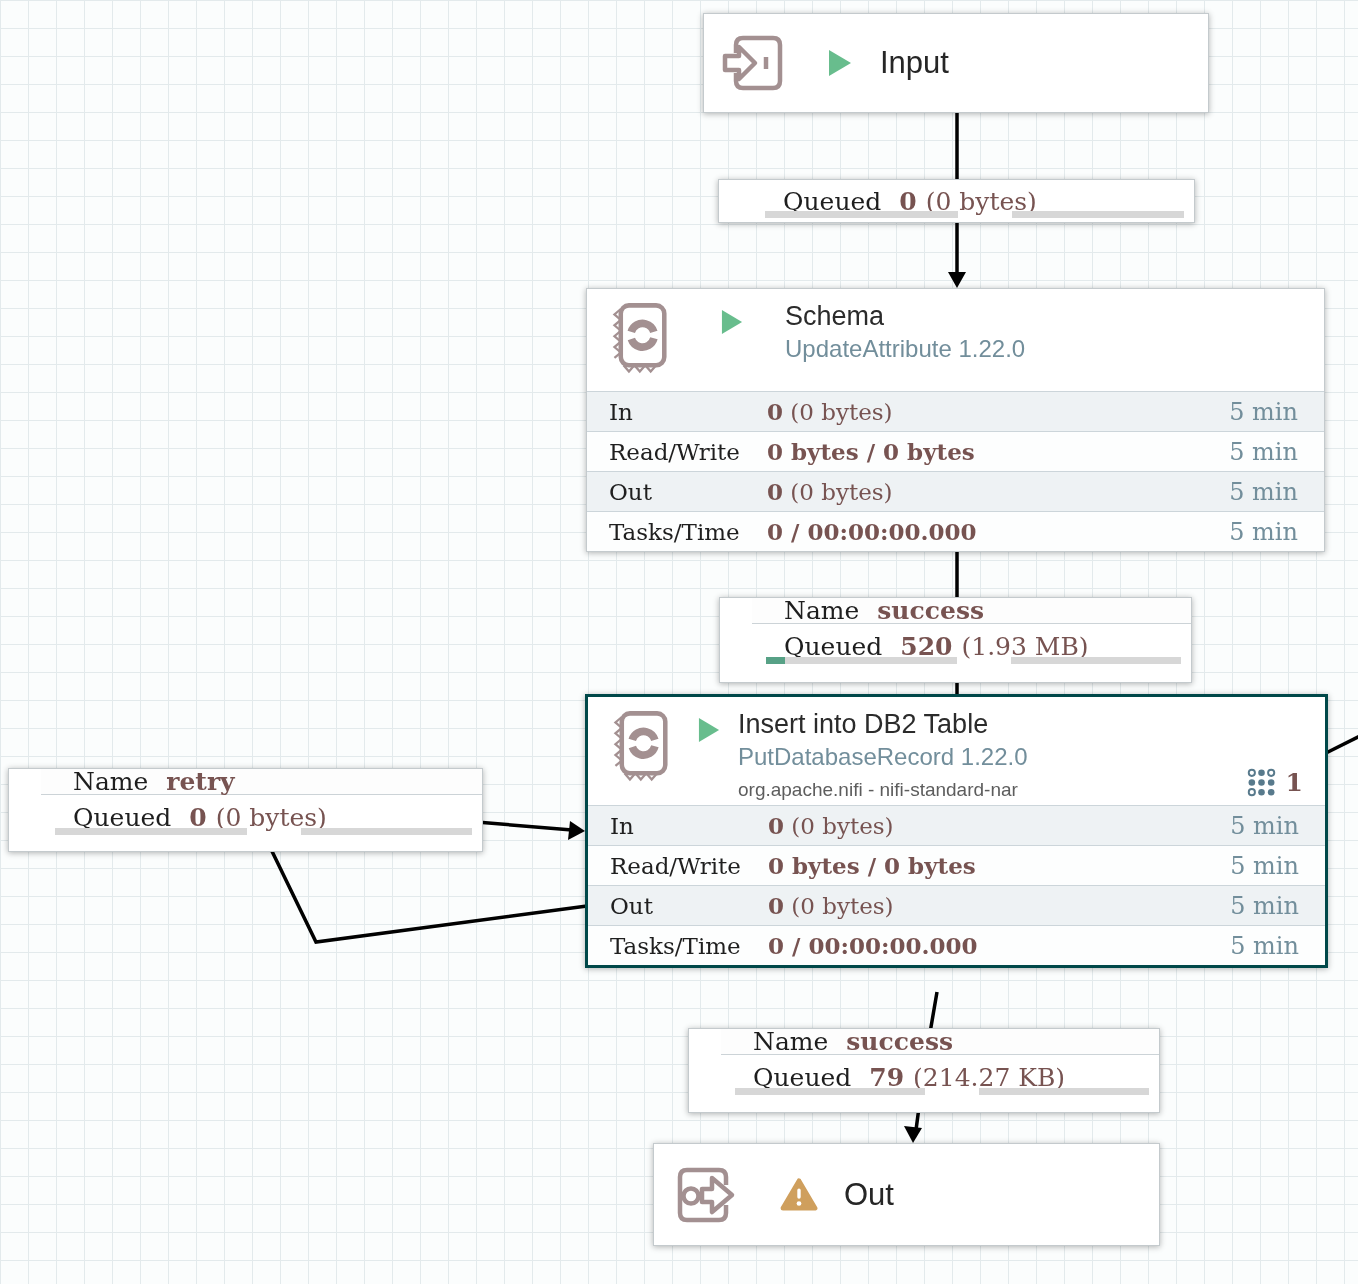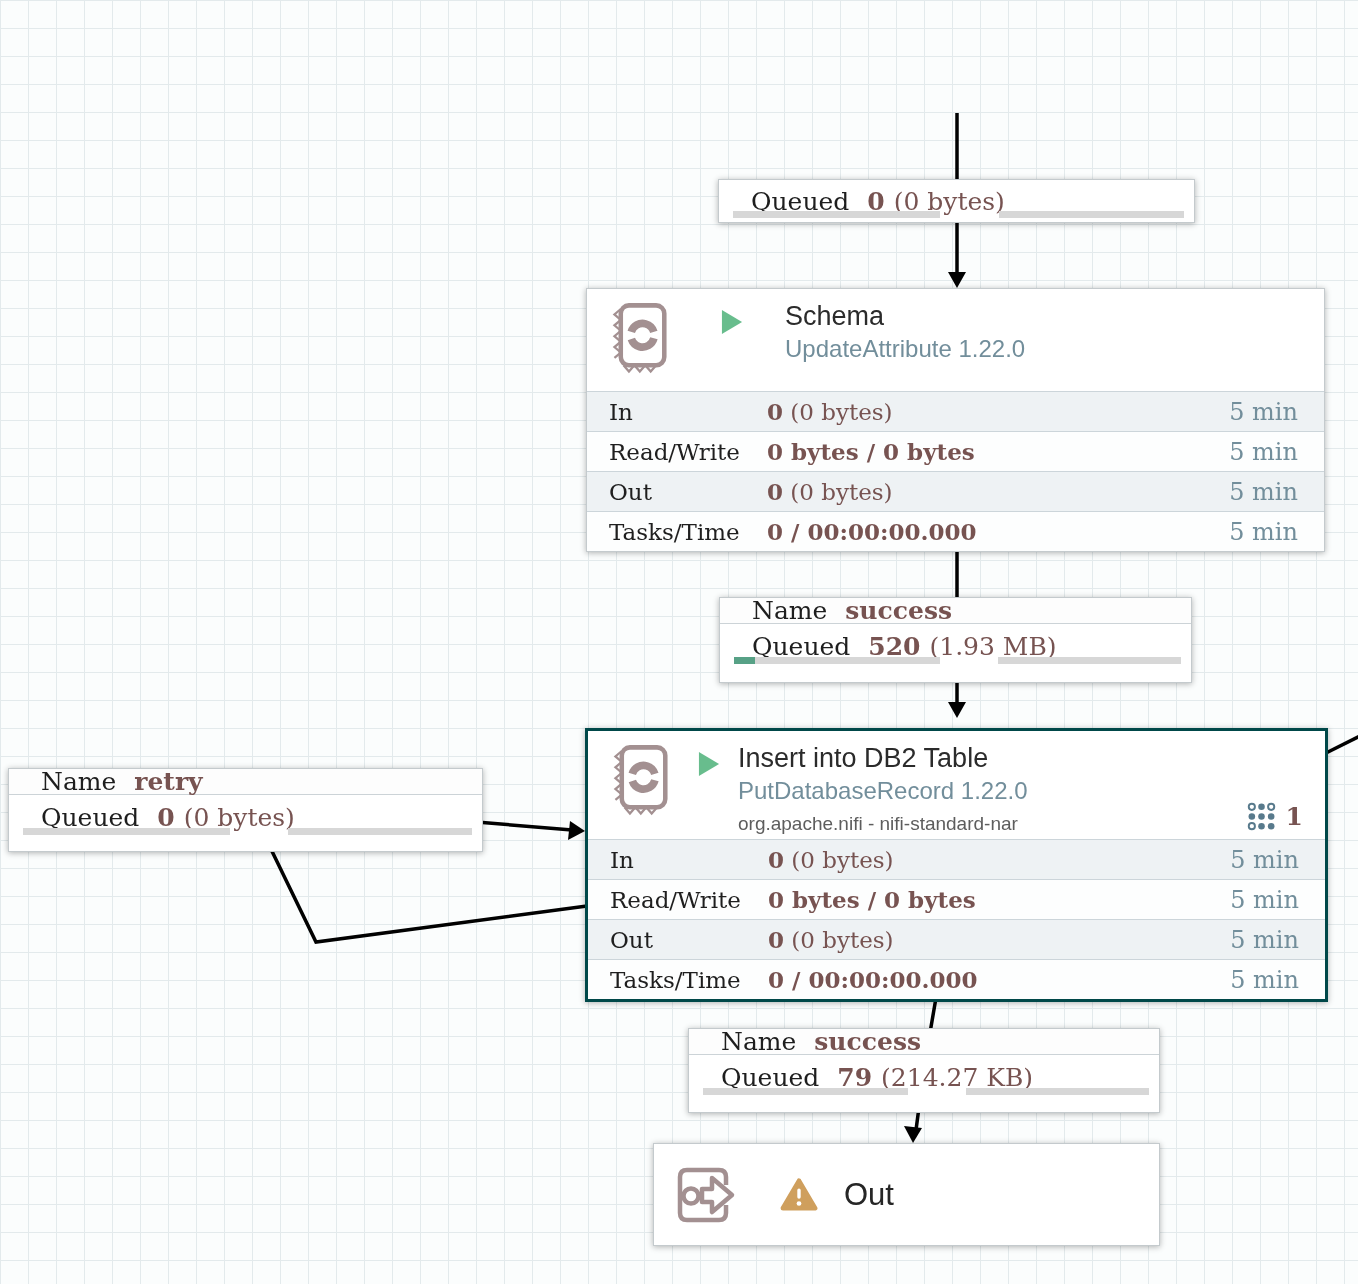--- a/index.html
+++ b/index.html
@@ -38,21 +38,21 @@
   .stats-value{flex:1; color:#775351;}
   .vb{font-weight:bold;}
   .stats-window{color:#728e9b; font-size:24px;}
   .selected{border:3px solid #004849;}
   .thread-badge{position:absolute; right:22px; bottom:8px; display:flex; align-items:center; gap:10px;}
   .thread-count{font-family:"DejaVu Serif",serif; font-weight:bold; font-size:25px; color:#775351;}
   
   .conn-label{z-index:2;}
   .conn-row{
     display:flex; align-items:center; box-sizing:border-box; padding:0 32px;
-    font-family:"DejaVu Serif",serif; font-size:25px; color:#1e1e1e;
+    font-family:"DejaVu Serif",serif; font-size:25px; color:#1e1e1e;margin-left:32px;
   }
   .conn-name-row{height:26px; border-bottom:1px solid #ccd3d7; background:#fdfdfd;}
   .conn-queued-row{position:relative; height:44px;}
   .conn-val{color:#775351; font-weight:bold; margin-left:18px;}
   .conn-size{color:#775351; margin-left:9px;}
   .bars{position:absolute; left:14px; right:10px; bottom:4px; display:flex; justify-content:space-between;}
   .bar{height:7px; background:#d7d7d7;}
   .bar.b-left{width:46%;}
   .bar.b-right{width:41%;}
   .bar-fill{height:100%; background:#57a186;}
@@ -72,20 +72,33 @@
       <path d="M1326,753 L1362,735"></path>
     </g>
     <g fill="#010101" stroke="none">
       <polygon points="948,272 966,272 957,288"></polygon>
       <polygon points="948,702 966,702 957,718"></polygon>
       <polygon points="904,1126 922,1128 913,1143"></polygon>
       <polygon points="568,840 570,821 585,831"></polygon>
     </g>
   </svg>
 
+  <div class="box port-box" style="left:703px; top:13px; width:506px; height:100px;">
+    <svg width="66" height="60" viewBox="0 0 66 60" style="margin-left:18px;">
+      <g stroke="#a39091" stroke-width="4.5" fill="none" stroke-linejoin="round">
+        <path d="M14,20 V12 Q14,5 21,5 H51 Q58,5 58,12 V48 Q58,55 51,55 H21 Q14,55 14,48 V40"></path>
+        <path d="M3,23 H17 V14 L33,30 L17,46 V37 H3 Z"></path>
+        <path d="M44,24 V36"></path>
+      </g>
+    </svg>
+    <svg width="24" height="28" viewBox="0 0 24 28" style="margin-left:40px;">
+      <polygon points="1,1 23,14 1,27" fill="#68bd8d"></polygon>
+    </svg>
+    <span class="port-title" style="margin-left:28px;">Input</span>
+  </div>
 
   <div class="box conn-label" style="left:718px; top:179px; width:477px; height:44px;">
     <div class="conn-row conn-queued-row" style="height:42px;">
       <span>Queued</span>
       <span class="conn-val">0</span>
       <span class="conn-size">(0 bytes)</span>
       <div class="bars">
         <div class="bar b-left"></div>
           <div class="bar b-right"></div>
       </div>
@@ -143,21 +156,21 @@
       <span class="conn-size">(1.93 MB)</span>
       <div class="bars">
         <div class="bar b-left">
             <div class="bar-fill" style="width:10%;"></div>
           </div>
           <div class="bar b-right"></div>
       </div>
     </div>
   </div>
 
-  <div class="box selected" style="left:585px; top:728px; width:743px; height:274px;">
+  <div class="box selected" style="left:585px; top:694px; width:743px; height:274px;">
     <div class="proc-header" style="height:108px;">
       <svg class="proc-icon" width="58" height="74" viewBox="0 0 64 80">
         <g stroke="#a39091" fill="none">
           <path d="M13,8 L6,14 L13,20 L6,26 L13,32 L6,38 L13,44 L6,50 L13,56 L6,62" stroke-width="2.5"></path>
           <path d="M16,70 L22,77 L28,70 L34,77 L40,70 L46,77 L52,70" stroke-width="2.5"></path>
           <rect x="13" y="4" width="48" height="66" rx="9" stroke-width="5"></rect>
           <circle cx="37" cy="37" r="13" stroke-width="8.5" stroke-dasharray="33 8" transform="rotate(15 37 37)"></circle>
         </g>
       </svg>
       <svg class="play" width="22" height="26" viewBox="0 0 24 28">

